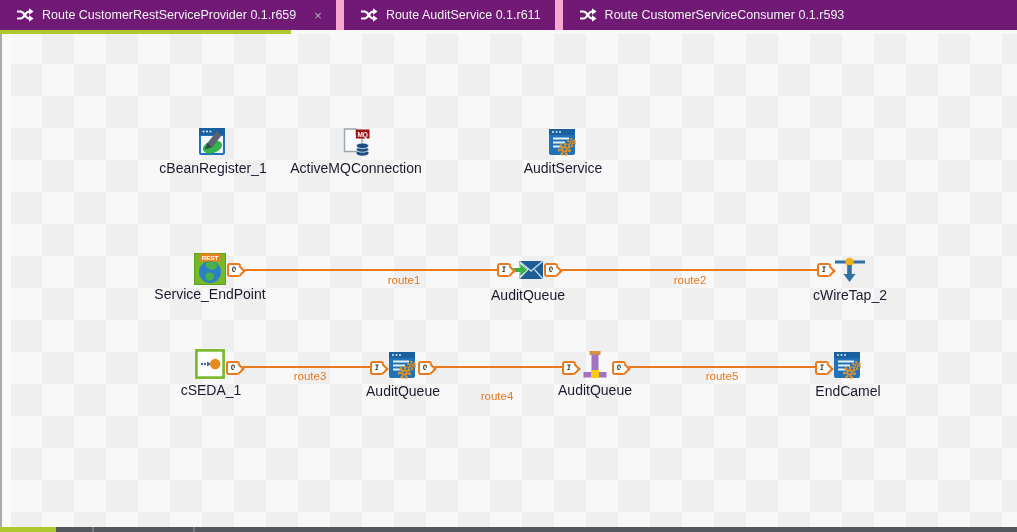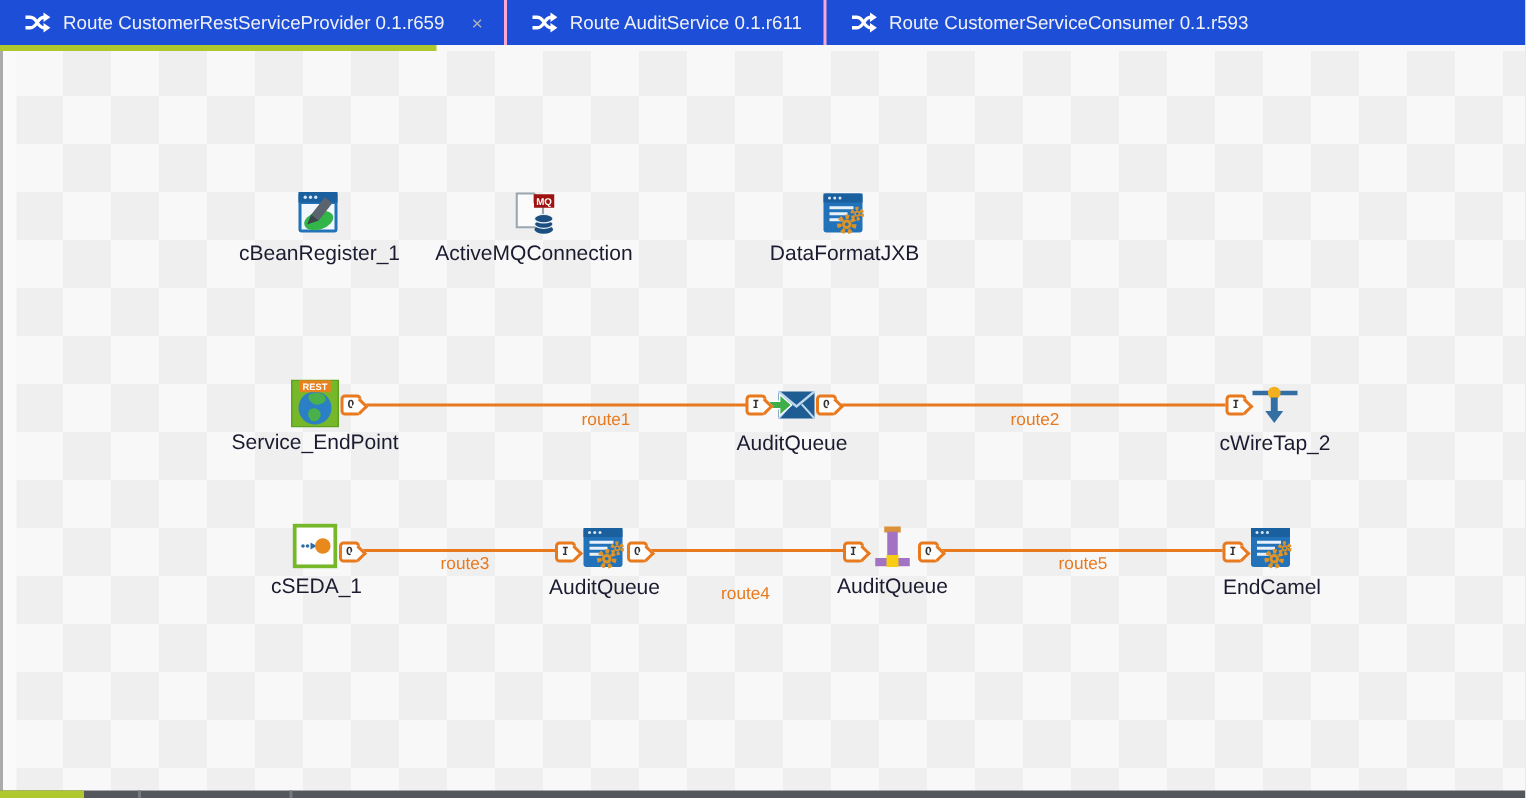--- a/index.html
+++ b/index.html
@@ -1,24 +1,24 @@
 <!DOCTYPE html>
 <html><head>
 <meta charset="utf-8">
 <style>
   html,body{margin:0;padding:0;background:#dcdcdc;}
   .screen{position:relative;width:1017px;height:532px;overflow:hidden;
           font-family:"Liberation Sans", sans-serif;background:#f8f8f8;}
 
   
-  .tabbar{position:absolute;left:0;top:0;width:1017px;height:30px;background:#1d4ed8;
+  .tabbar{position:absolute;left:0;top:0;width:1017px;height:30px;background:#701a75;
           display:flex;align-items:stretch;}
   .tab{display:flex;align-items:center;gap:8px;padding:0 10px 0 16px;color:#f0f1f2;
        font-size:12.5px;white-space:nowrap;cursor:default;}
-  .tab + .tab{border-left:2px solid #f9a8d4;margin-left:4px;}
+  .tab + .tab{border-left:8px solid #f9a8d4;margin-left:4px;}
   .tab .ticon{flex:0 0 auto;width:18px;height:16px;}
   .tab .close{margin-left:10px;color:#aeb2b6;font-size:13px;line-height:13px;}
   .underline{position:absolute;left:0;top:30px;width:291px;height:4px;background:#aec82d;}
 
   
   .canvas{position:absolute;left:0;top:34px;width:1017px;height:493px;
           background-color:#f8f8f8;
           background-image:
             linear-gradient(45deg,#efefef 25%,transparent 25%,transparent 75%,#efefef 75%),
             linear-gradient(45deg,#efefef 25%,transparent 25%,transparent 75%,#efefef 75%);
@@ -138,21 +138,21 @@
         <rect x="6" y="10.5" width="16" height="2" fill="#e8f1f9"></rect>
         <rect x="6" y="14.5" width="12" height="2" fill="#e8f1f9"></rect>
         <rect x="6" y="18.5" width="9" height="2" fill="#e8f1f9"></rect>
         <circle cx="17.5" cy="22.5" r="5" fill="none" stroke="#dd9327" stroke-width="3" stroke-dasharray="2.5 2"></circle>
         <circle cx="17.5" cy="22.5" r="3.2" fill="#dd9327"></circle>
           <circle cx="17.5" cy="22.5" r="1.2" fill="#2272b9"></circle>
         <circle cx="24.5" cy="15.5" r="3.4" fill="none" stroke="#dd9327" stroke-width="2.4" stroke-dasharray="2 1.6"></circle>
         <circle cx="24.5" cy="15.5" r="2" fill="#dd9327"></circle>
           <circle cx="24.5" cy="15.5" r="0.9" fill="#2272b9"></circle>
       </svg>
-      <div class="nlabel">DataFormatJXB</div>
+      <div class="nlabel">AuditService</div>
     </div>
 
     <div class="node" style="left:194px;top:219px;">
       <svg class="nicon" width="32" height="32" viewBox="0 0 32 32">
         <rect x="0.5" y="0.5" width="31" height="31" fill="#76b82a" stroke="#5ea31f"></rect>
         <circle cx="16" cy="19" r="11" fill="#2b7fc4"></circle>
         <path d="M12 10 q6 -2.5 10 0.5 q2.5 3 -0.5 5 q-4.5 2.5 -7.5 0 q-3.5 -2.5 -2 -5.5" fill="#49b04c"></path>
         <path d="M12.5 20 q4 -2 6.5 1 q2 3 -1 6 q-4 2 -5.8 -1 q-1.7 -3 0.3 -6" fill="#49b04c"></path>
         <rect x="5.5" y="0.5" width="21" height="8" fill="#e8821e"></rect>
         <text x="16" y="7" font-size="6.2" font-weight="bold" fill="#fff" text-anchor="middle">REST</text>

